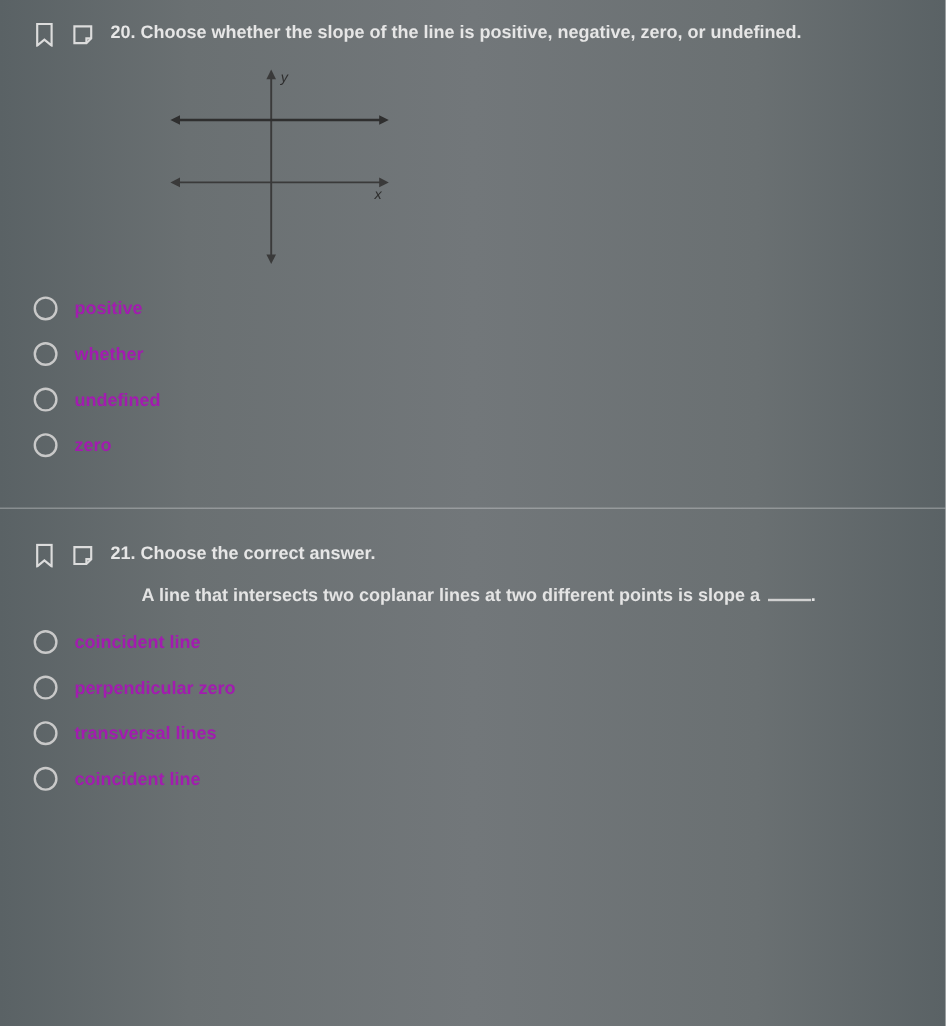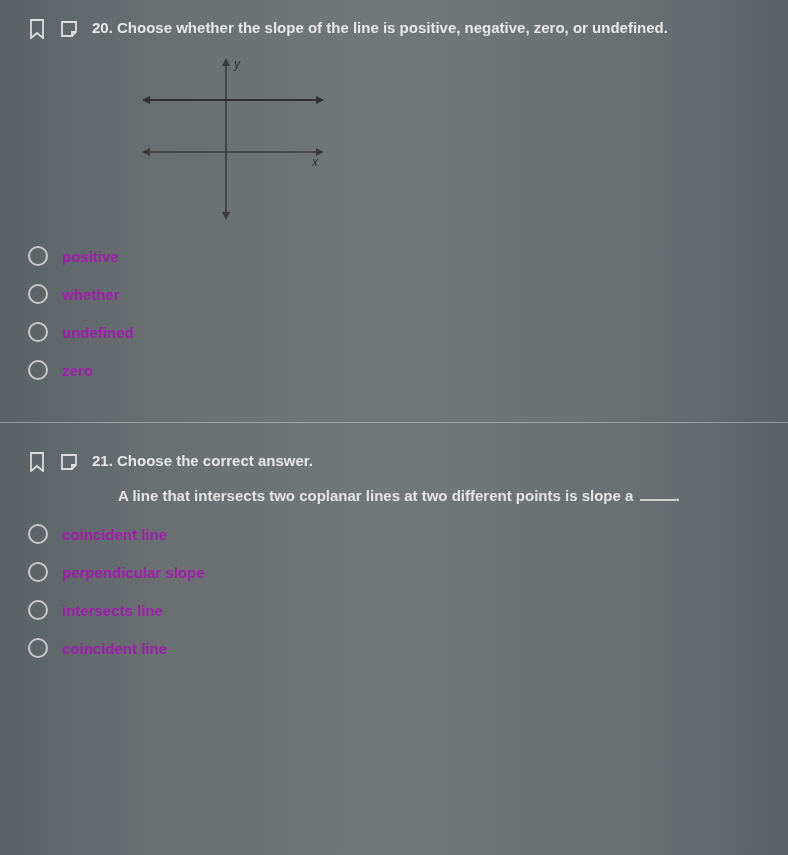--- a/index.html
+++ b/index.html
@@ -172,24 +172,24 @@
     <span class="blank"></span>.
   </div>
 
   <div class="options">
     <div class="option">
       <span class="radio"></span>
       <span class="opt-label">coincident line</span>
     </div>
     <div class="option">
       <span class="radio"></span>
-      <span class="opt-label">perpendicular slope</span>
+      <span class="opt-label">perpendicular zero</span>
     </div>
     <div class="option">
       <span class="radio"></span>
-      <span class="opt-label">intersects line</span>
+      <span class="opt-label">transversal lines</span>
     </div>
     <div class="option">
       <span class="radio"></span>
       <span class="opt-label">coincident line</span>
     </div>
   </div>
 </div>
 
 </body></html>

